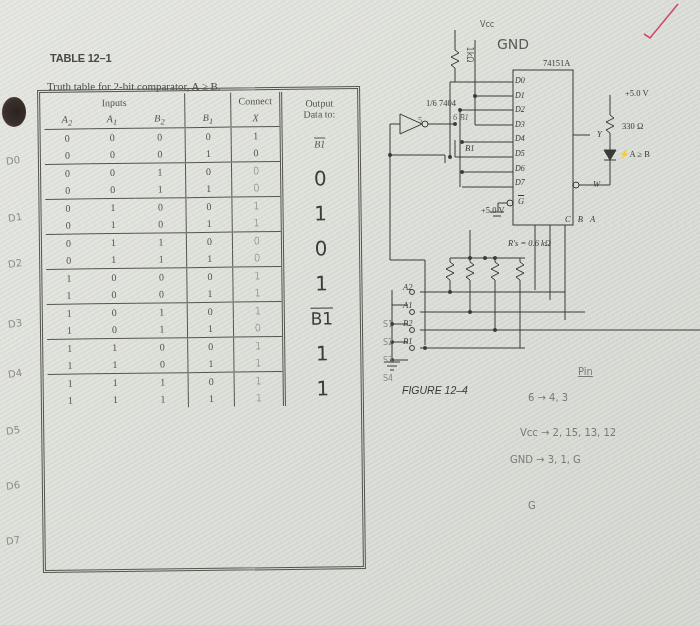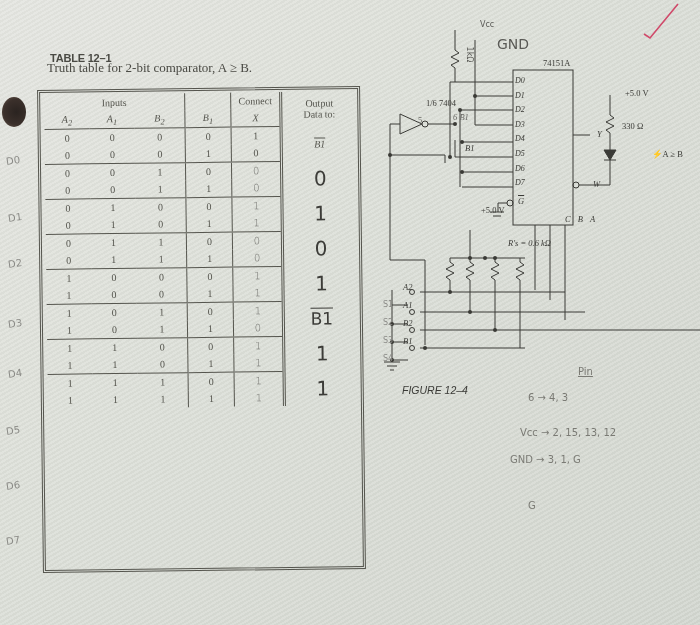--- a/index.html
+++ b/index.html
@@ -7,21 +7,21 @@
     width: 700px; height: 625px; overflow: hidden; position: relative;
     background: linear-gradient(135deg, #e4e5e0 0%, #dcdfd8 40%, #d2d6cf 100%);
     font-family: "Liberation Serif", serif; color: #3a3a36;
   }
   .paper { position: absolute; inset: 0;
     background-image: repeating-linear-gradient(150deg, rgba(255,255,255,0.12) 0 2px, rgba(0,0,0,0.02) 2px 4px); }
   .hole { position: absolute; left: 2px; top: 97px; width: 24px; height: 30px; border-radius: 50%;
     background: radial-gradient(circle at 60% 50%, #2a2320 0%, #3b302b 60%, #6d5b4f 100%); }
   .title { position: absolute; left: 50px; top: 52px; font-family: "Liberation Sans", sans-serif;
     font-weight: bold; font-size: 11px; color: #4a4a44; letter-spacing: -0.2px; }
-  .caption { position: absolute; left: 47px; top: 60px; font-size: 13px; color: #4a4a44; }
+  .caption { position: absolute; left: 47px; top: 80px; font-size: 11px; color: #4a4a44; }
   .table-frame { position: absolute; left: 40px; top: 88px; width: 323px; height: 483px;
     border: 3px double #55554e; box-sizing: border-box; transform: rotate(-0.7deg); }
   table.truth { position: absolute; left: 4px; top: 2px; border-collapse: collapse; font-size: 10px; color: #55554e; }
   table.truth td { text-align: center; padding: 0; height: 17px; }
   .hdr1 td { height: 16px; }
   .hdr2 td { height: 18px; border-bottom: 1.5px solid #55554e; }
   .grp td { height: 24px; }
   .grp-end td { border-bottom: 1.2px solid #55554e; }
   .col-a2 { width: 45px; } .col-a1 { width: 45px; } .col-b2 { width: 50px; }
   .col-b1 { width: 45px; border-left: 1.2px solid #55554e; }
@@ -336,28 +336,28 @@
     <div>D5</div>
     <div>D6</div>
     <div>D7</div>
 </div>
 <div class="clabel ital" style="left:597px;top:129px">Y</div>
 <div class="clabel ital" style="left:593px;top:179px">W</div>
 <div class="clabel ital ovl" style="left:518px;top:196px">G</div>
 <div class="clabel ital" style="left:565px;top:214px;word-spacing:5px"><span>C</span> <span>B</span> <span>A</span></div>
 <div class="clabel" style="left:625px;top:88px">+5.0 V</div>
 <div class="clabel" style="left:622px;top:121px">330 Ω</div>
-<div class="clabel" style="left:652px;top:149px"><span>⚡</span><span>A ≥ B</span></div>
+<div class="clabel" style="left:619px;top:149px"><span>⚡</span><span>A ≥ B</span></div>
 <div class="clabel" style="left:481px;top:205px">+5.0 V</div>
 <div class="clabel ital" style="left:508px;top:238px">R's = 0.6 kΩ</div>
 <div class="clabel ital" style="left:403px;top:282px">A2</div>
 <div class="clabel ital" style="left:403px;top:300px">A1</div>
 <div class="clabel ital" style="left:403px;top:318px">B2</div>
 <div class="clabel ital" style="left:403px;top:336px">B1</div>
-<div class="notes" style="left:383px;top:296px;font-size:8px;line-height:18px;color:#8a8a86">
+<div class="notes" style="left:383px;top:316px;font-size:8px;line-height:18px;color:#8a8a86">
   <div>S1</div>
     <div>S2</div>
     <div>S3</div>
     <div>S4</div>
 </div>
 <div class="fig-label">FIGURE 12–4</div>
 
 <div class="notes" style="left:578px;top:366px;text-decoration:underline">Pin</div>
 <div class="notes" style="left:528px;top:392px">6 → 4, 3</div>
 <div class="notes" style="left:520px;top:427px">Vcc → 2, 15, 13, 12</div>

